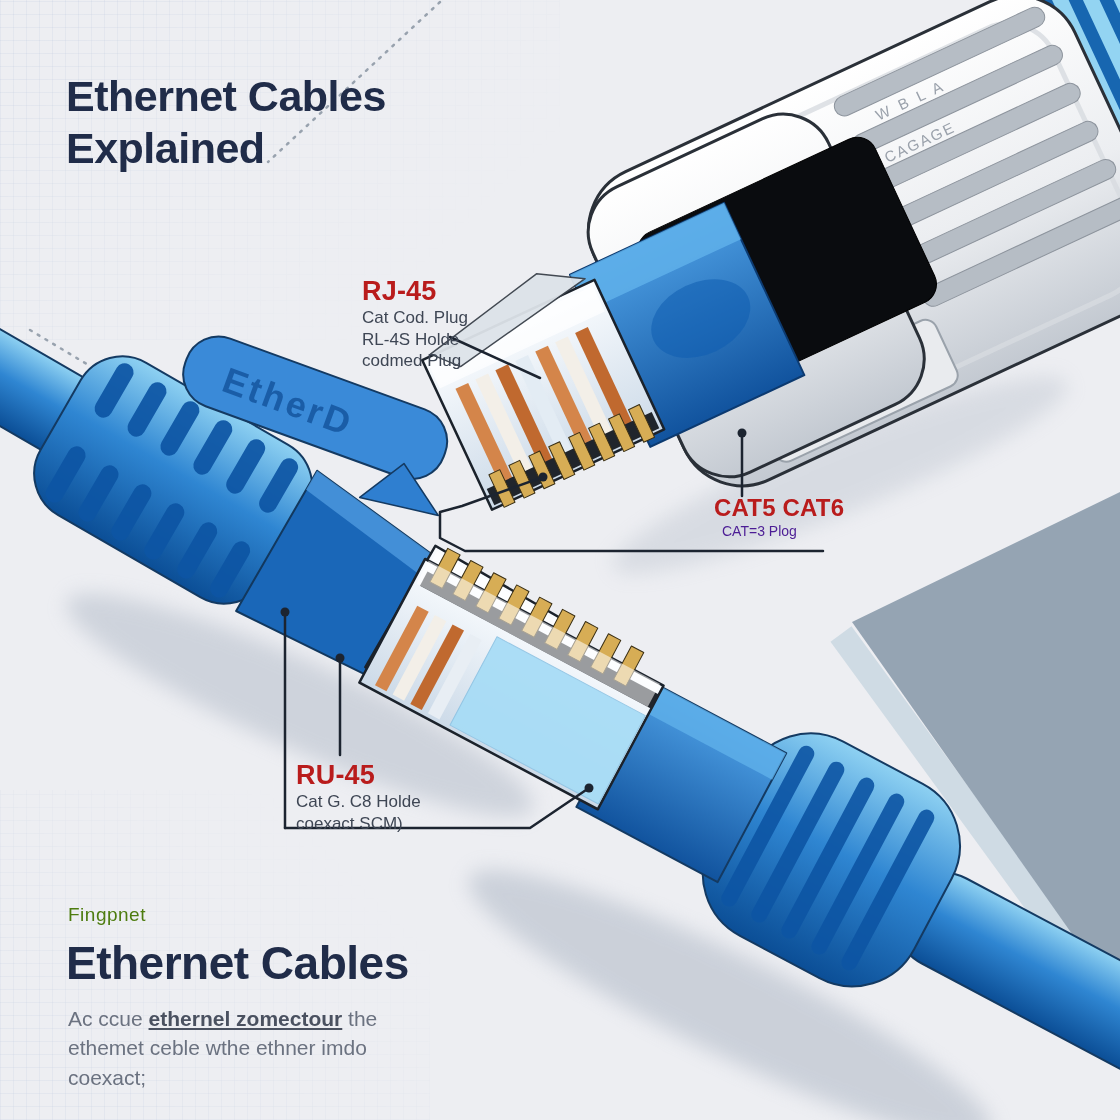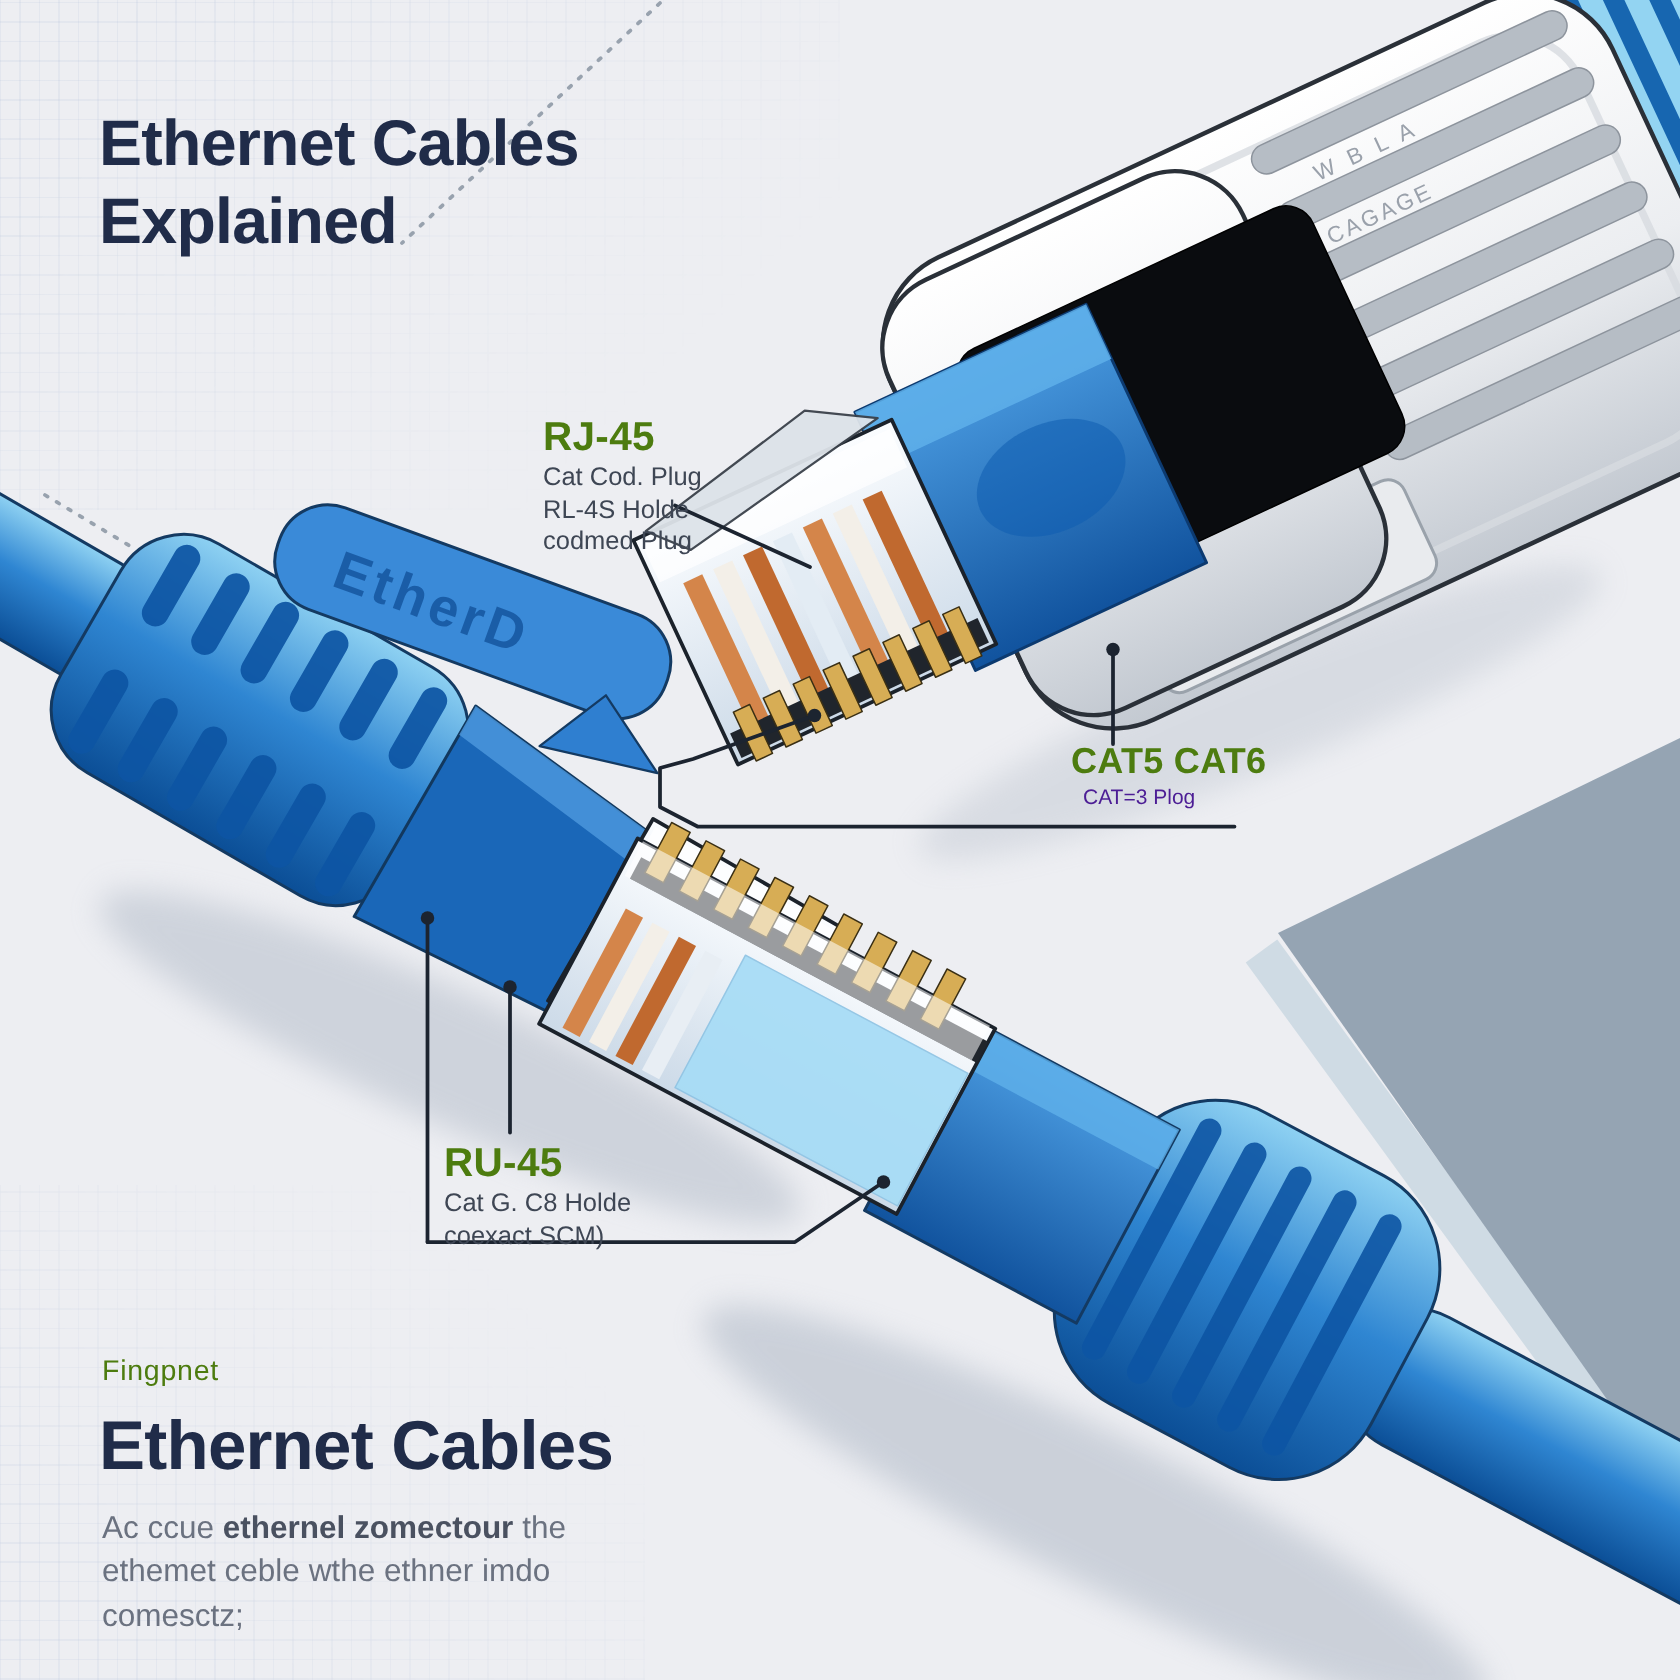--- a/index.html
+++ b/index.html
@@ -15,31 +15,31 @@
     mask-image:linear-gradient(135deg,#000 10%,transparent 78%);}
   .grid-bl{left:0;top:790px;width:430px;height:330px;opacity:.5;
     -webkit-mask-image:linear-gradient(45deg,#000 15%,transparent 80%);
     mask-image:linear-gradient(45deg,#000 15%,transparent 80%);}
   svg.scene{left:0;top:0;width:1120px;height:1120px;}
   .h-top{left:66px;top:70px;width:460px;color:#202c49;font-size:43px;line-height:1.22;
          font-weight:800;letter-spacing:-.5px;}
   .intro{left:68px;top:158px;width:420px;color:#6b7280;font-size:21px;line-height:1.42;}
   .intro b{color:#4a5160;font-weight:700;}
   .callout-label{color:#14181f;}
-  .cl-title{font-weight:800;font-size:27px;letter-spacing:.2px;color:#4d7c0f;}
+  .cl-title{font-weight:800;font-size:27px;letter-spacing:.2px;color:#b91c1c;}
   .cl-line{font-size:17px;line-height:1.22;color:#3e4654;margin-top:1px;}
   .lbl-a{left:362px;top:276px;width:170px;}
   .lbl-b{left:714px;top:494px;width:180px;}
   .lbl-b .cl-title{font-size:24px;}
   .lbl-b .cl-line{font-size:14px;color:#4c1d95;margin-left:8px;}
   .lbl-c{left:296px;top:760px;width:180px;}
   .eyebrow{left:68px;top:904px;font-size:19px;color:#4d7c0f;letter-spacing:.5px;}
   .h-bottom{left:66px;top:936px;color:#202c49;font-size:46px;font-weight:800;letter-spacing:-.5px;}
   .outro{left:68px;top:1004px;width:430px;color:#6b7280;font-size:21px;line-height:1.4;}
-  .outro b{color:#4a5160;font-weight:700;}
+  .outro b{color:#4a5160;font-weight:700;text-decoration:underline;}
 </style>
 </head>
 <body>
 
 <div class="stage">
 
   <div class="abs grid grid-tl"></div>
   <div class="abs grid grid-bl"></div>
 
   <svg class="abs scene" viewBox="0 0 1120 1120">
@@ -259,16 +259,16 @@
     <div class="cl-title">RU-45</div>
     <div class="cl-line">Cat G. C8 Holde</div>
     <div class="cl-line">coexact SCM)</div>
   </div>
 
   <div class="abs eyebrow">Fingpnet</div>
   <div class="abs h-bottom">Ethernet Cables</div>
   <div class="abs outro">
     <div><span>Ac ccue </span><b>ethernel zomectour</b><span> the</span></div>
     <div>ethemet ceble wthe ethner imdo</div>
-    <div>comesctz;</div>
+    <div>coexact;</div>
   </div>
 
 </div>
 
 </body></html>

